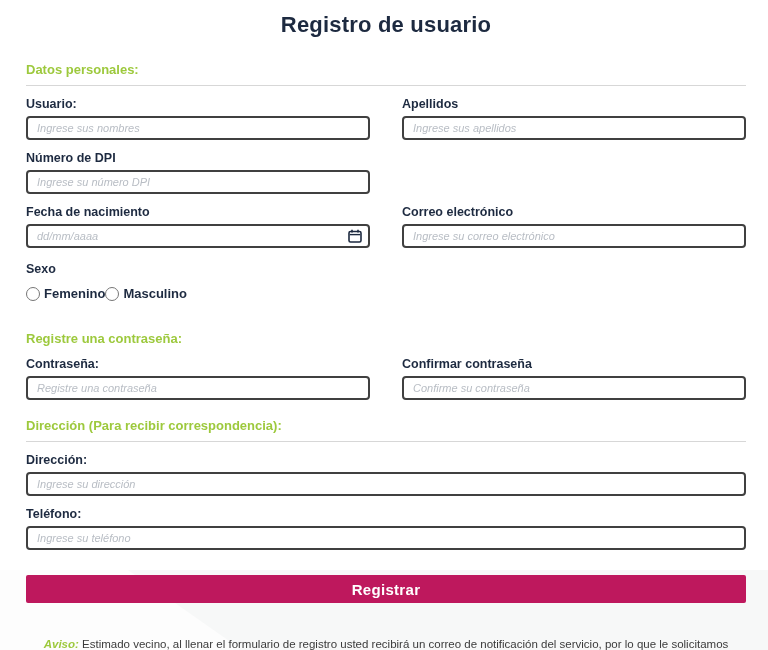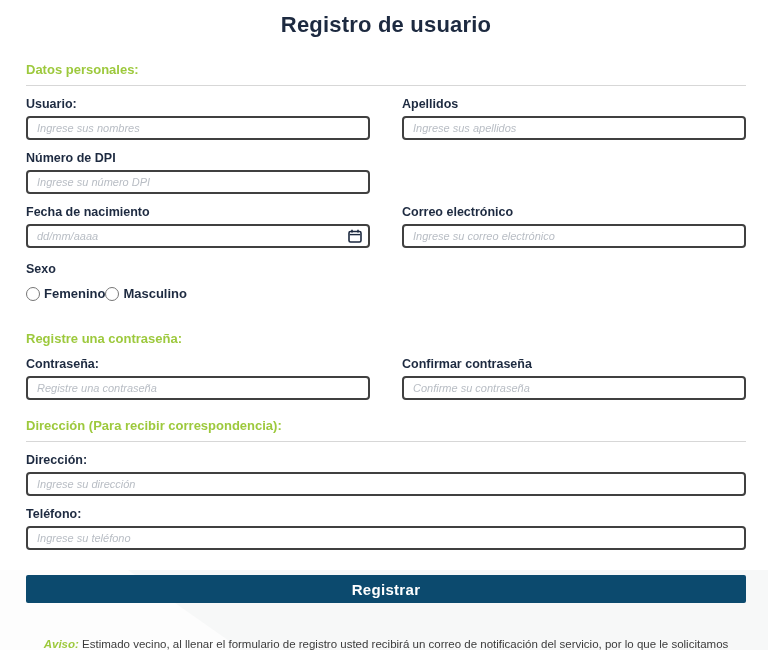--- a/index.html
+++ b/index.html
@@ -92,21 +92,21 @@
   }
 
   .heading-pw { margin-top: 30px; }
   .heading-addr { margin-top: 18px; }
 
   .submit-btn {
     display: block;
     width: 100%;
     margin-top: 25px;
     height: 28px;
-    background: #0c4a6e;
+    background: #be185d;
     color: #ffffff;
     font-family: "Liberation Sans", sans-serif;
     font-size: 15px;
     font-weight: bold;
     letter-spacing: 0.3px;
     border: none;
     border-radius: 2px;
     cursor: pointer;
   }
 

